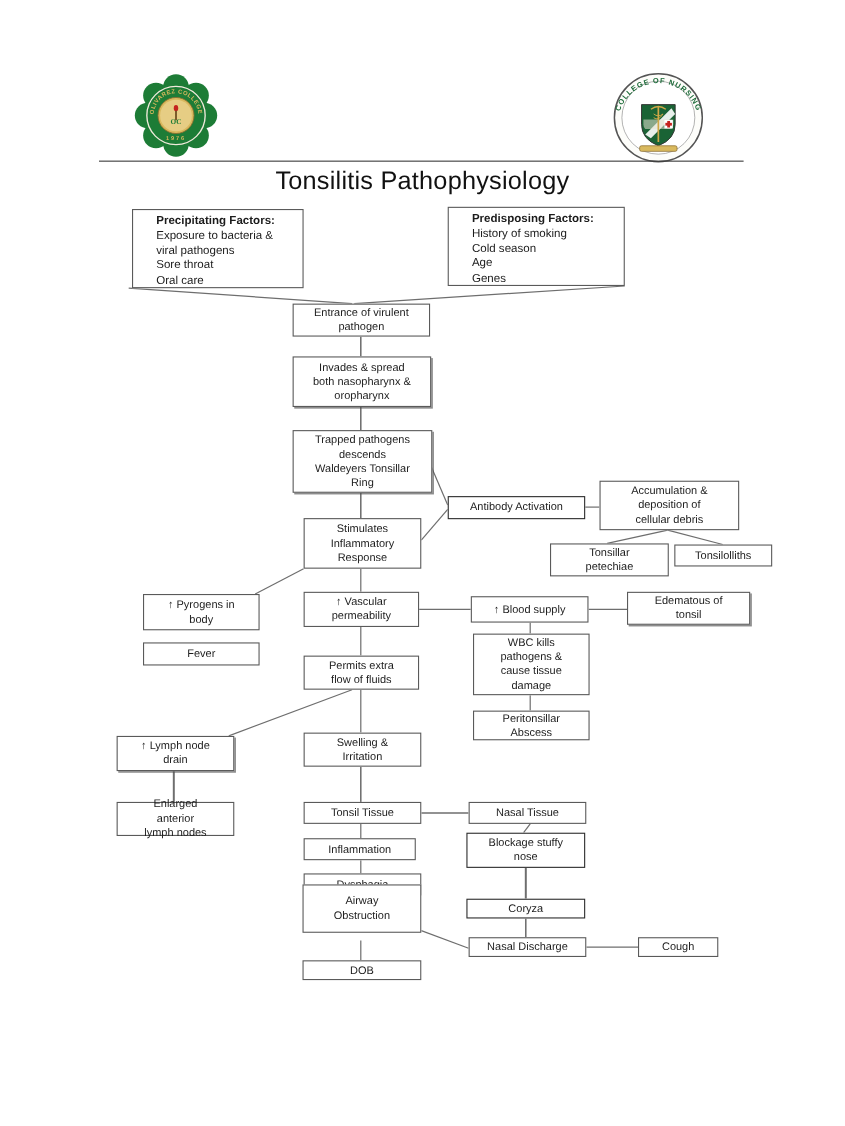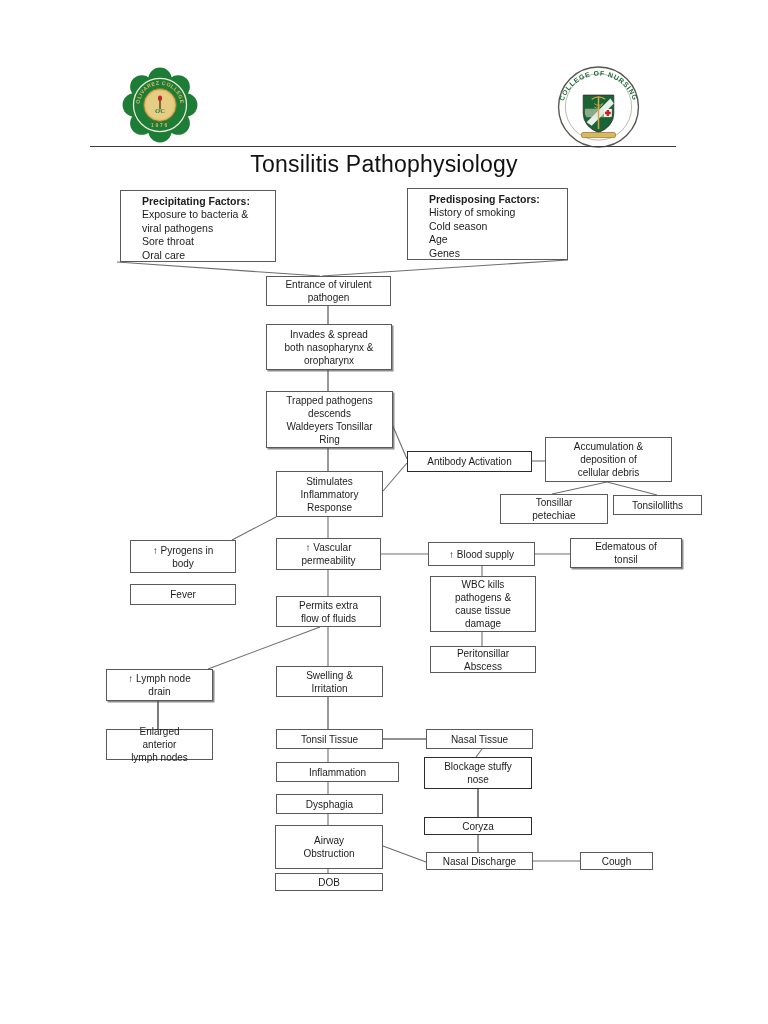--- a/index.html
+++ b/index.html
@@ -174,24 +174,24 @@
 
   <div class="box sh" style="left:106px;top:669px;width:107px;height:32px">↑ Lymph node
 drain</div>
   <div class="box" style="left:106px;top:729px;width:107px;height:31px">Enlarged anterior
 lymph nodes</div>
 
   <div class="box" style="left:276px;top:666px;width:107px;height:31px">Swelling &amp;
 Irritation</div>
   <div class="box" style="left:276px;top:729px;width:107px;height:20px">Tonsil Tissue</div>
   <div class="box" style="left:426px;top:729px;width:107px;height:20px">Nasal Tissue</div>
-  <div class="box" style="left:276px;top:762px;width:123px;height:20px">Inflammation</div>
+  <div class="box" style="left:276px;top:762px;width:102px;height:20px">Inflammation</div>
   <div class="box b2" style="left:424px;top:757px;width:108px;height:32px">Blockage stuffy
 nose</div>
   <div class="box" style="left:276px;top:794px;width:107px;height:20px">Dysphagia</div>
-  <div class="box" style="left:275px;top:825px;width:108px;height:44px">Airway
+  <div class="box" style="left:275px;top:804px;width:108px;height:44px">Airway
 Obstruction</div>
   <div class="box b2" style="left:424px;top:817px;width:108px;height:18px">Coryza</div>
   <div class="box" style="left:426px;top:852px;width:107px;height:18px">Nasal Discharge</div>
   <div class="box" style="left:580px;top:852px;width:73px;height:18px">Cough</div>
   <div class="box" style="left:275px;top:873px;width:108px;height:18px">DOB</div>
 
 </div>
 
 </body></html>

